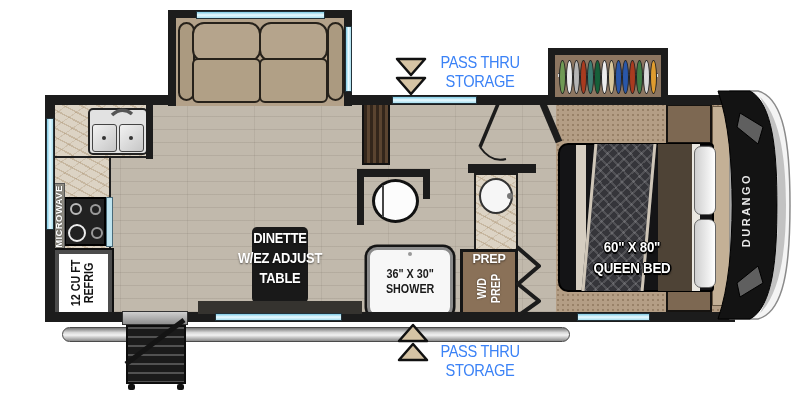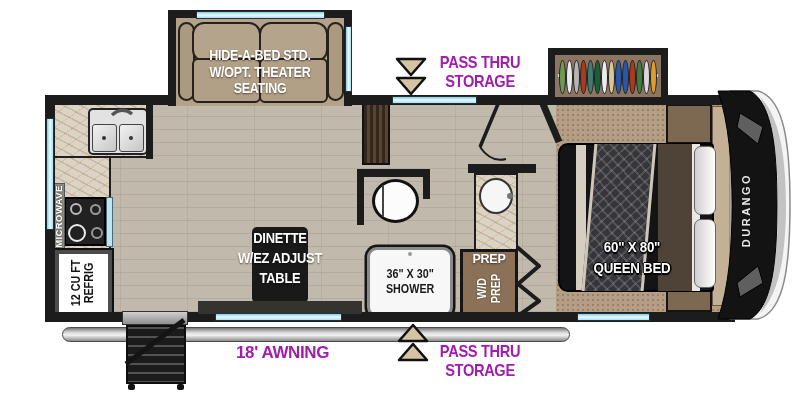--- a/index.html
+++ b/index.html
@@ -12,21 +12,21 @@
   .wood{background-color:#c1b9ac;
         background-image:repeating-linear-gradient(180deg,rgba(90,80,70,.13) 0 1px,transparent 1px 13px),
                          repeating-linear-gradient(90deg,rgba(90,80,70,.10) 0 1px,transparent 1px 67px);}
   .carpet{background-color:#b49e85;
         background-image:radial-gradient(circle at 2px 2px,rgba(110,85,58,.4) 1px,transparent 1.4px);
         background-size:5px 5px;}
   .marble{background-color:#dcd3c4;
         background-image:repeating-linear-gradient(28deg,rgba(150,120,80,.30) 0 1.5px,transparent 1.5px 8px),
                          repeating-linear-gradient(-35deg,rgba(150,120,80,.20) 0 1px,transparent 1px 11px);}
   .cushion{background:#b5a48c;border:2px solid #26211a;box-sizing:border-box;border-radius:8px}
-  .blk-lbl{position:absolute;z-index:30;text-align:center;font-weight:700;color:#a21caf;letter-spacing:-.4px}
+  .blk-lbl{position:absolute;z-index:30;text-align:center;font-weight:400;color:#3b82f6;letter-spacing:-.4px}
   .wht-lbl{position:absolute;z-index:30;text-align:center;font-weight:800;color:#fff;
            text-shadow:0 1px 2px rgba(0,0,0,.55);letter-spacing:-.3px}
   .out-lbl{position:absolute;z-index:30;text-align:center;font-weight:800;color:#fff;letter-spacing:-.3px;
            text-shadow:-1.5px 0 #000,1.5px 0 #000,0 -1.5px #000,0 1.5px #000,1px 2px 2px rgba(0,0,0,.5)}
   .cx{display:block;transform:scaleX(.86);transform-origin:center}
   .flexc{display:flex;align-items:center;justify-content:center}
   .cloth{width:7px;height:34px;border:1px solid #222;border-radius:50%;box-sizing:border-box;flex:none}
   svg{display:block}
 </style>
 </head>
@@ -76,25 +76,20 @@
   <div class="wall" style="left:344px;top:10px;width:8px;height:96px"></div>
   <div class="abs" style="left:176px;top:18px;width:168px;height:88px;background:#b3a189;z-index:15"></div>
   <div class="win" style="left:196px;top:11px;width:129px;height:8px;z-index:17"></div>
   <div class="winv" style="left:345px;top:26px;width:7px;height:66px;z-index:17"></div>
   <div class="abs cushion" style="left:178px;top:22px;width:17px;height:79px;border-radius:9px;background:#ab9a80;z-index:18"></div>
   <div class="abs cushion" style="left:327px;top:22px;width:17px;height:79px;border-radius:9px;background:#ab9a80;z-index:18"></div>
   <div class="abs cushion" style="left:192px;top:22px;width:69px;height:40px;border-radius:12px;z-index:18"></div>
   <div class="abs cushion" style="left:259px;top:22px;width:69px;height:40px;border-radius:12px;z-index:18"></div>
   <div class="abs cushion" style="left:192px;top:58px;width:69px;height:45px;border-radius:6px;background:#b1a086;z-index:18"></div>
   <div class="abs cushion" style="left:259px;top:58px;width:69px;height:45px;border-radius:6px;background:#b1a086;z-index:18"></div>
-  <div class="wht-lbl" style="left:176px;top:47px;width:168px;font-size:14.5px;line-height:16.5px;z-index:30">
-    <span class="cx">HIDE-A-BED STD.</span>
-    <span class="cx">W/OPT. THEATER</span>
-    <span class="cx">SEATING</span>
-  </div>
 
   <div class="abs cushion" style="left:198px;top:221px;width:54px;height:86px"></div>
   <div class="abs cushion" style="left:308px;top:221px;width:54px;height:86px"></div>
   <div class="abs" style="left:252px;top:227px;width:56px;height:76px;background:#191919;border-radius:5px;z-index:6"></div>
   <div class="wht-lbl" style="left:198px;top:228px;width:164px;font-size:15px;line-height:20px;z-index:30">
     <span class="cx">DINETTE</span>
     <span class="cx">W/EZ ADJUST</span>
     <span class="cx">TABLE</span>
   </div>
   <div class="abs" style="left:198px;top:301px;width:164px;height:13px;background:#35332f;z-index:15"></div>
@@ -207,15 +202,14 @@
   </svg>
 
   <div class="blk-lbl" style="left:424px;top:54px;width:112px;font-size:17px;line-height:18.5px">
     <span class="cx">PASS THRU</span>
     <span class="cx">STORAGE</span>
   </div>
   <div class="blk-lbl" style="left:424px;top:342px;width:112px;font-size:17px;line-height:19px">
     <span class="cx">PASS THRU</span>
     <span class="cx">STORAGE</span>
   </div>
-  <div class="blk-lbl" style="left:225px;top:343px;width:115px;font-size:17px">18' AWNING</div>
 
 </div>
 
 </body></html>

